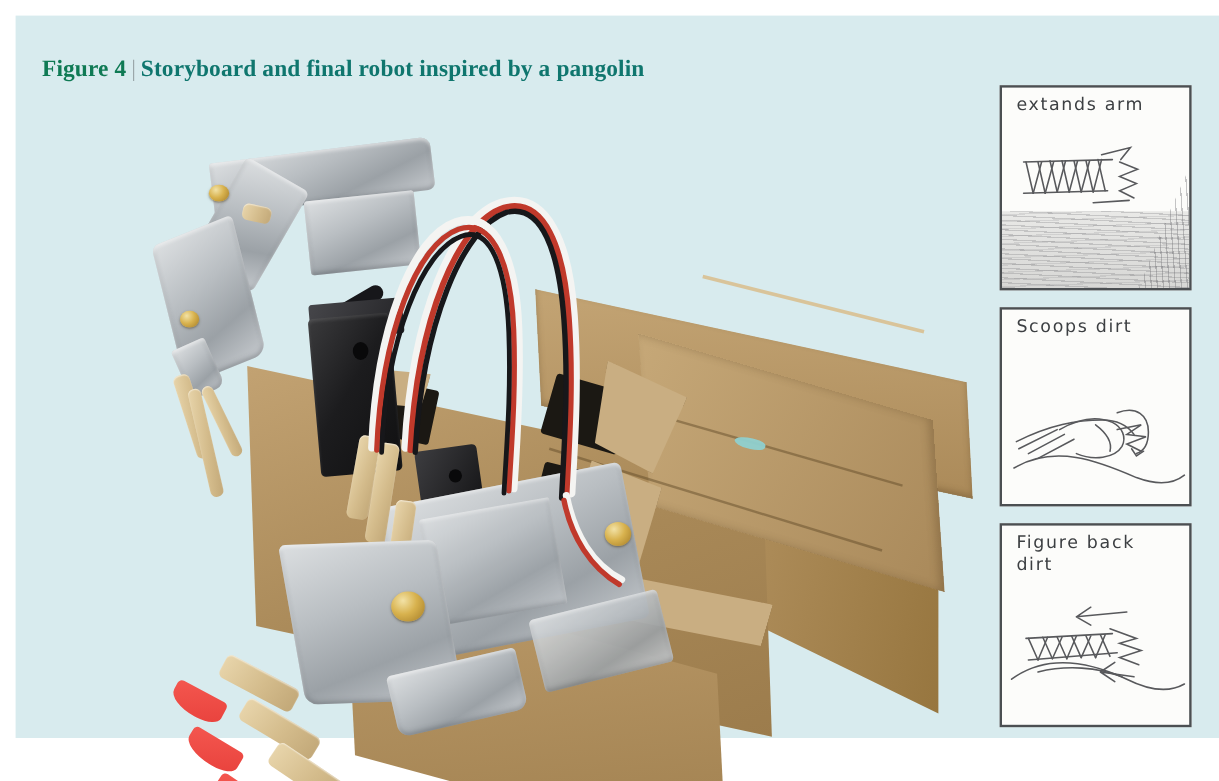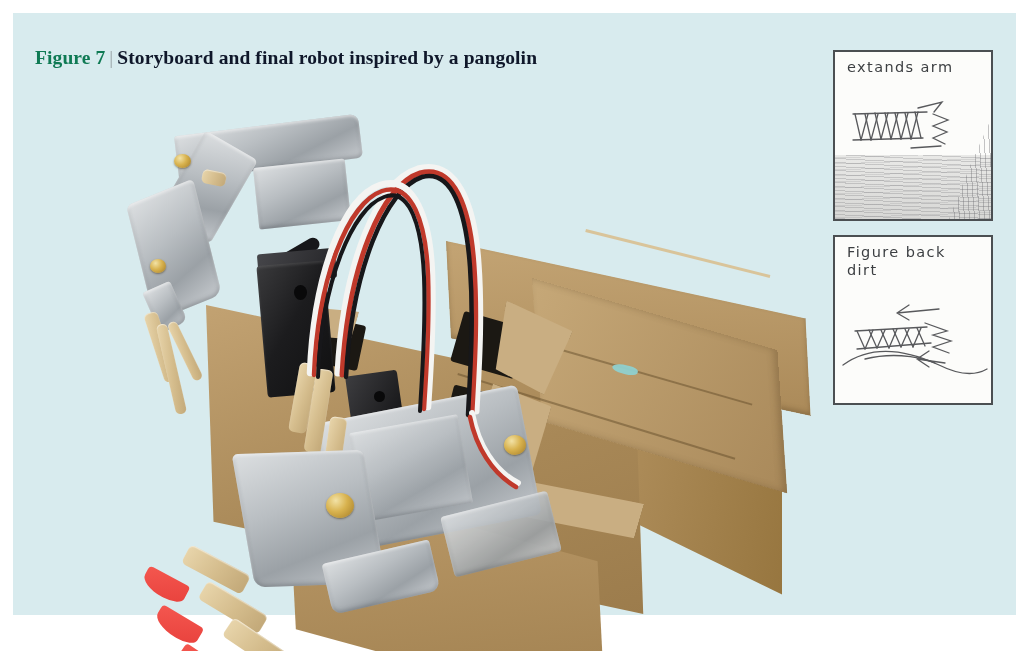--- a/index.html
+++ b/index.html
@@ -46,21 +46,21 @@
   .caption-figno {
     color: #0f7a54;
     font-weight: bold;
   }
   .caption-sep {
     color: #9aa6a9;
     font-weight: normal;
     padding: 0 4px;
   }
   .caption-text {
-    color: #0f172a;
+    color: #0f766e;
     font-weight: bold;
     text-align: center;
   }
 
   
   .photo-stage {
     position: absolute;
     left: 13px;
     top: 60px;
     width: 790px;
@@ -299,21 +299,21 @@
     width: 790px;
     height: 591px;
     overflow: visible;
     pointer-events: none;
   }
 
   
   .storyboard {
     position: absolute;
     left: 820px;
-    top: 37px;
+    top: 58px;
     width: 160px;
   }
   .sb-panel {
     position: relative;
     width: 156px;
     background: #fcfcfa;
     border: 2px solid #4b4f52;
     margin-bottom: 14px;
     overflow: hidden;
   }
@@ -360,21 +360,21 @@
   }
 </style>
 </head>
 <body>
 
 <div id="figure-root">
 
   <div class="figure-panel">
 
     <div class="caption">
-      <span class="caption-figno">Figure 7</span><span class="caption-sep">|</span><span class="caption-text">Storyboard and final robot inspired by a pangolin</span>
+      <span class="caption-figno">Figure 4</span><span class="caption-sep">|</span><span class="caption-text">Storyboard and final robot inspired by a pangolin</span>
     </div>
 
     <div class="photo-stage">
       <div class="photo-inner">
 
         <div class="cb cb-rear-wall"></div>
         <div class="cb cb-top"></div>
         <div class="cb cb-big-body"></div>
         <div class="cb cb-right-flap"></div>
         <div class="cb cb-bottom-flap"></div>
@@ -471,20 +471,37 @@
               <path d="M20,62 L26,88 M30,62 L36,88 M40,61 L46,87 M50,61 L56,87 M60,61 L66,87 M70,61 L76,87 M80,60 L86,86"></path>
               <path d="M26,88 L33,62 M36,88 L43,62 M46,87 L53,61 M56,87 L63,61 M66,87 L73,61 M76,87 L83,60"></path>
               <path d="M83,56 L107,50 L99,60"></path>
               <path d="M98,62 L113,68 L98,74 L112,80 L98,86 L110,92"></path>
             </g>
           </svg>
         </div>
         <div class="sb-label">extands arm</div>
       </div>
 
+      <div class="sb-panel p2">
+        <div class="sb-art">
+          <svg viewBox="0 0 156 162" style="position:absolute;left:0;top:0;width:156px;height:162px;">
+            <g fill="none" stroke="#58595c" stroke-width="1.3" stroke-linecap="round">
+              <path d="M10,132 C44,112 80,126 112,140 C128,146 142,146 152,138"></path>
+              <path d="M12,110 C40,96 62,92 84,92 C96,92 104,96 110,104"></path>
+              <path d="M14,116 L46,100 M22,120 L52,104 M30,124 L60,108"></path>
+              <path d="M48,100 C62,92 78,88 92,94 C100,98 104,106 100,114 C94,124 76,126 62,120"></path>
+              <path d="M78,96 C86,102 92,110 90,118"></path>
+              <path d="M96,100 L116,96 L104,104 L120,106 L104,112 L116,118"></path>
+              <path d="M96,86 C112,80 122,88 122,102 C122,112 118,118 112,120"></path>
+              <path d="M108,116 L112,122 L118,118"></path>
+            </g>
+          </svg>
+        </div>
+        <div class="sb-label">Scoops dirt</div>
+      </div>
 
       <div class="sb-panel p3">
         <div class="sb-art">
           <svg viewBox="0 0 156 166" style="position:absolute;left:0;top:0;width:156px;height:166px;">
             <g fill="none" stroke="#58595c" stroke-width="1.3" stroke-linecap="round">
               <path d="M8,128 C38,106 74,114 104,128 C120,136 138,140 152,132"></path>
               <path d="M20,94 L92,90"></path>
               <path d="M22,112 L96,106"></path>
               <path d="M22,94 L30,112 M34,93 L42,111 M46,93 L54,111 M58,92 L66,110 M70,92 L78,110 M82,91 L90,109"></path>
               <path d="M30,112 L38,93 M42,111 L50,93 M54,111 L62,92 M66,110 L74,92 M78,110 L86,91"></path>

